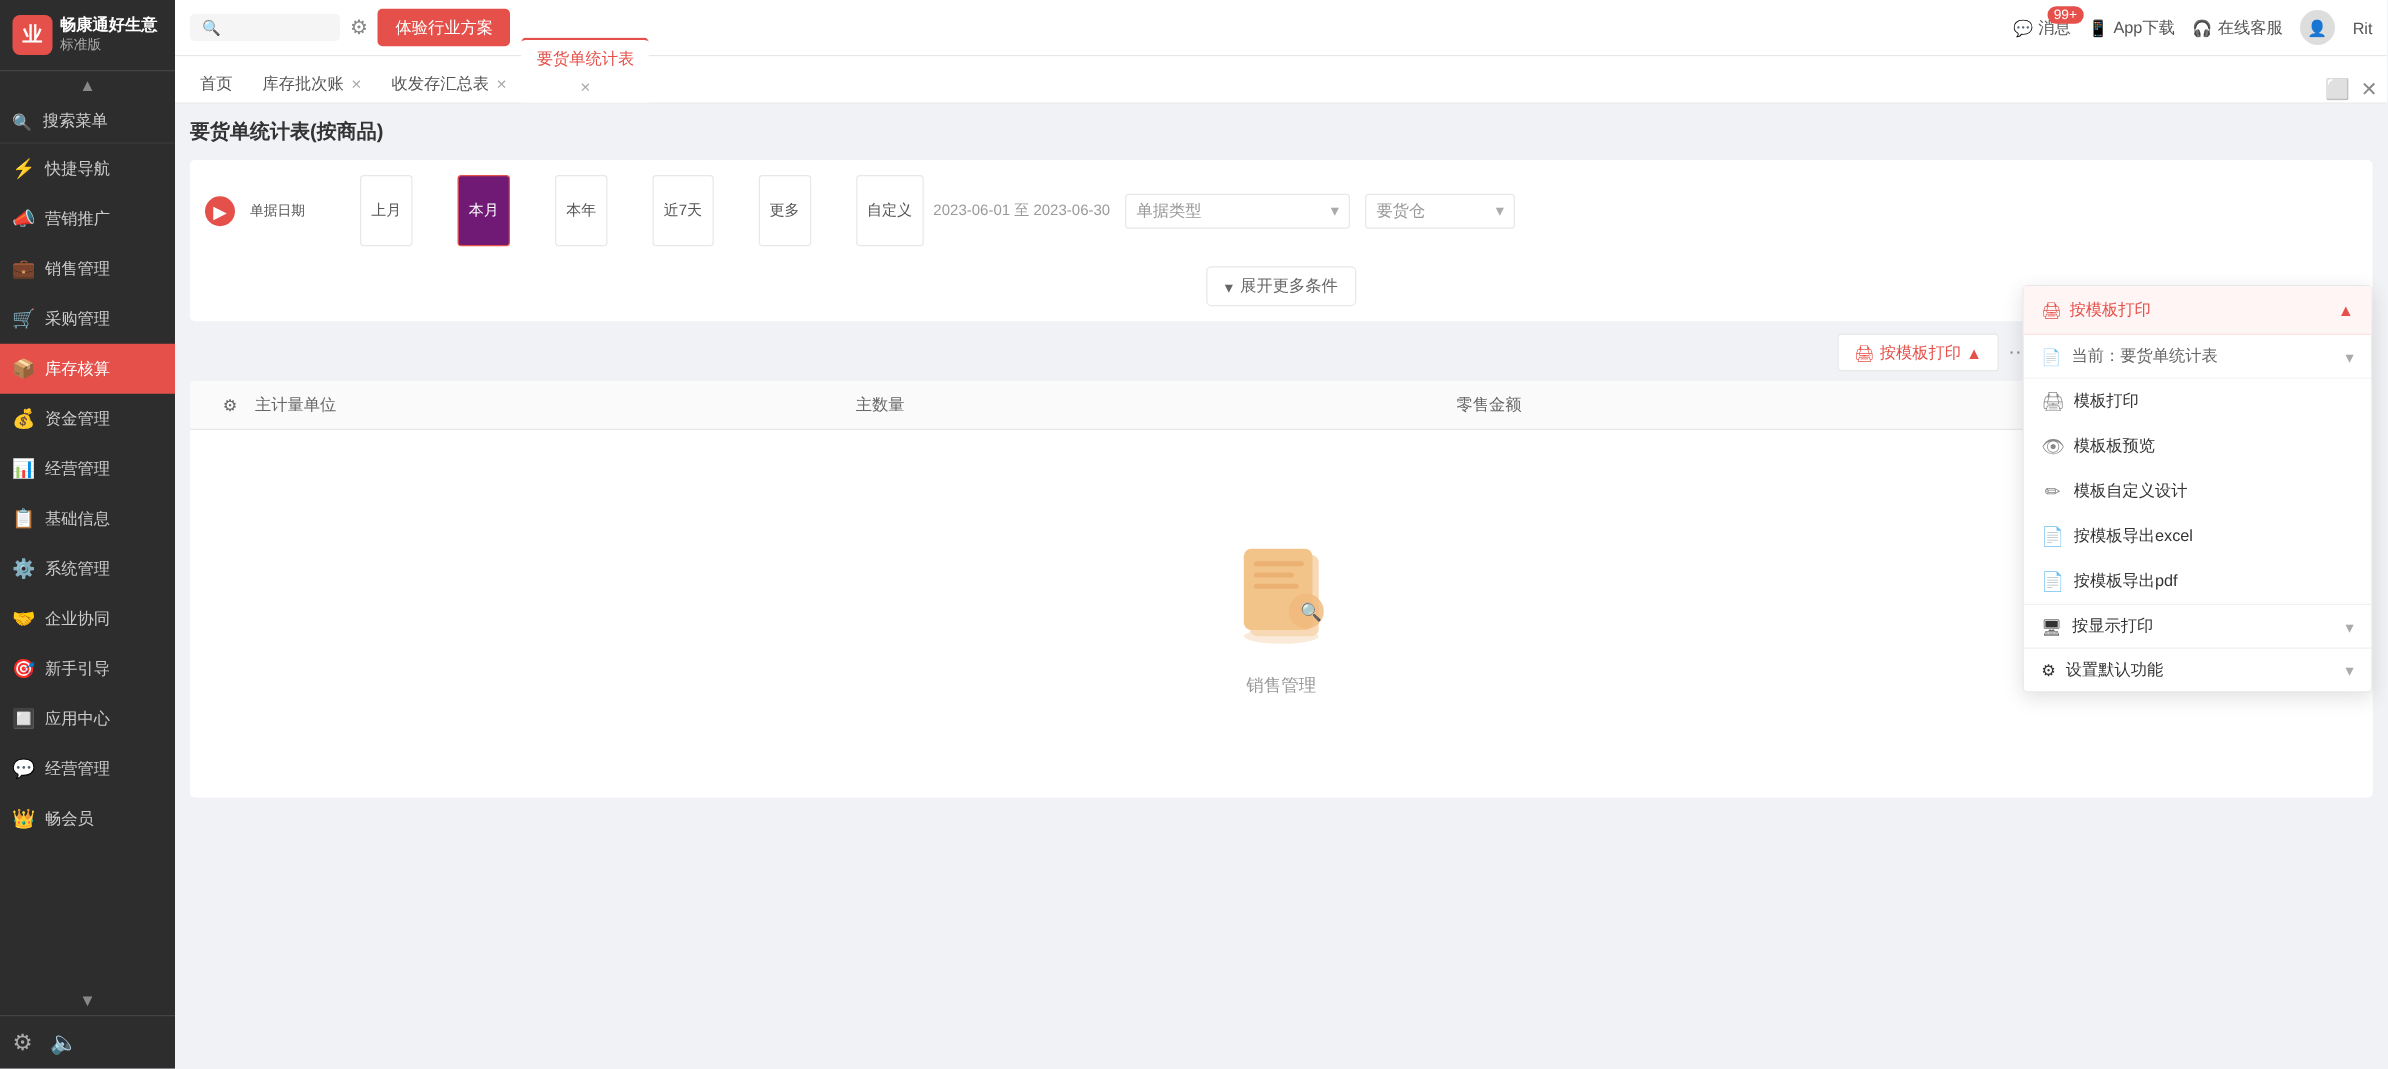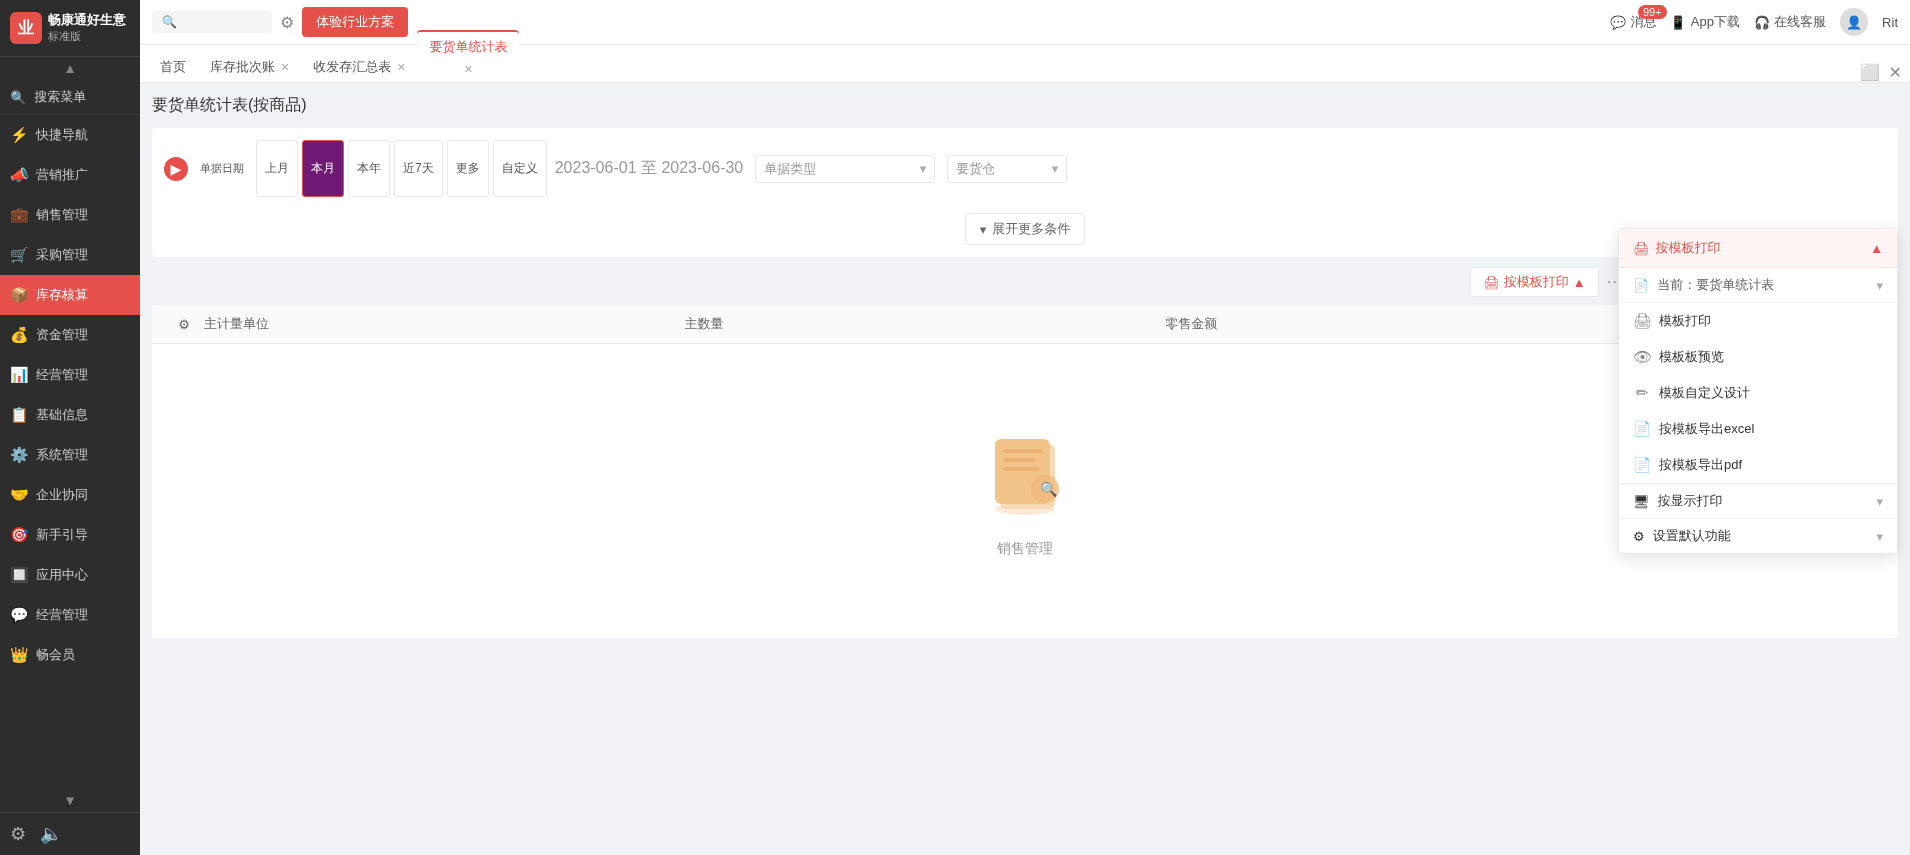--- a/index.html
+++ b/index.html
@@ -194,21 +194,21 @@
       padding: 12px;
       position: relative;
     }
 
     
     .page-header {
       display: flex;
       align-items: center;
       margin-bottom: 12px;
     }
-    .page-title { font-size: 16px; font-weight: normal; color: #333; }
+    .page-title { font-size: 16px; font-weight: bold; color: #333; }
 
     
     .filter-bar {
       background: #fff;
       border-radius: 4px;
       padding: 12px;
       margin-bottom: 10px;
     }
     .filter-row {
       display: flex;
@@ -249,24 +249,25 @@
 
     .date-filter { display: flex; align-items: center; gap: 4px; }
     .date-btn {
       padding: 19px 8px;
       border: 1px solid #e8e8e8;
       border-radius: 3px;
       font-size: 12px;
       color: #555;
       cursor: pointer;
       background: #fff;
+      margin-left: 32px;
     }
     .date-btn.active { background: #701a75; color: #fff; border-color: #e5504a; }
 
-    .date-range-text { font-size: 16px; color: #999; margin-left: 4px; }
+    .date-range-text { font-size: 12px; color: #999; margin-left: 4px; }
 
     .select-field {
       display: flex;
       align-items: center;
       border: 1px solid #e8e8e8;
       border-radius: 3px;
       padding: 4px 8px;
       min-width: 180px;
       background: #fff;
       font-size: 13px;

